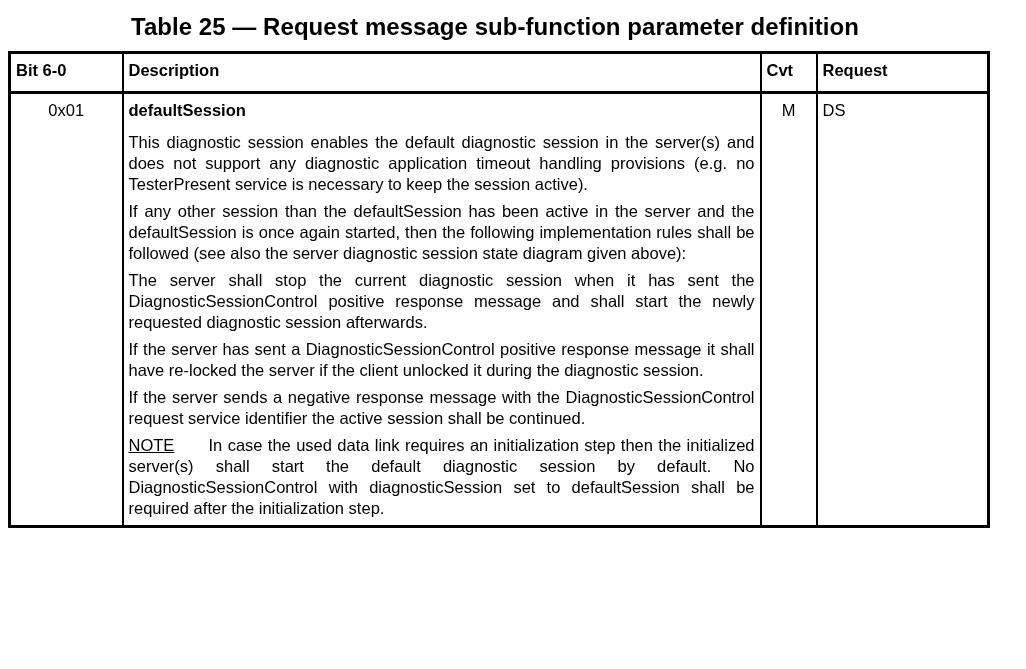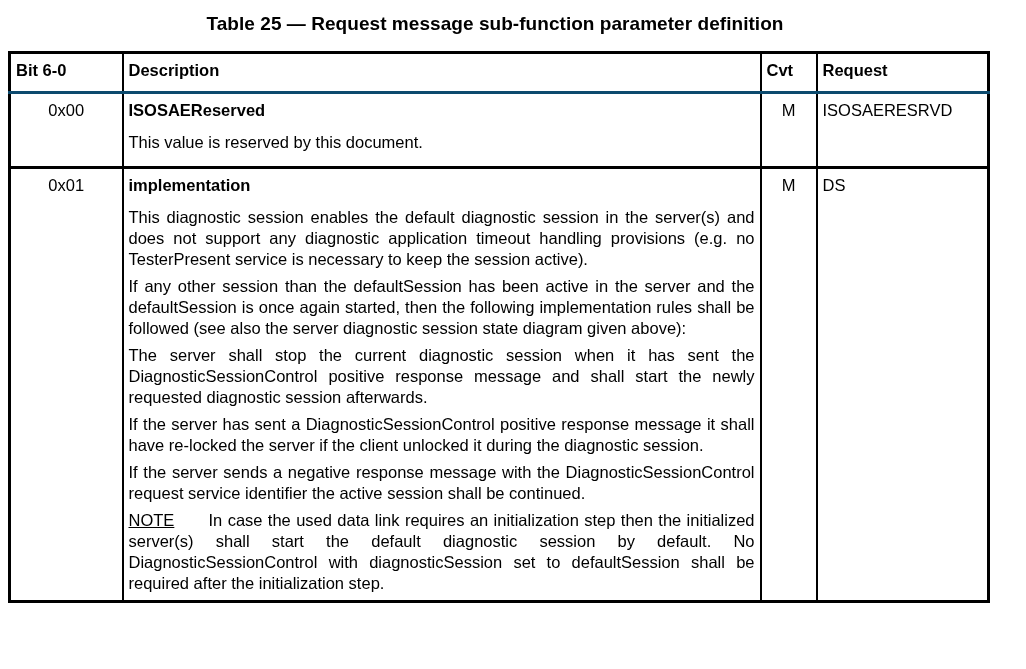--- a/index.html
+++ b/index.html
@@ -12,21 +12,21 @@
       font-family: "Liberation Sans", sans-serif;
       color: #000000;
     }
     .caption {
       position: absolute;
       left: 0;
       top: 13px;
       width: 990px;
       text-align: center;
       font-weight: bold;
-      font-size: 19px;
+      font-size: 24px;
       letter-spacing: 0.05px;
     }
     table.spec {
       position: absolute;
       left: 8px;
       top: 51px;
       width: 979px;
       border-collapse: collapse;
       border: 3px solid #000;
       table-layout: fixed;
@@ -35,21 +35,21 @@
       border: 2px solid #000;
       vertical-align: top;
       font-size: 16.5px;
       line-height: 21px;
     }
     table.spec th {
       text-align: left;
       font-weight: bold;
       height: 31px;
       padding: 6px 5px 0 5px;
-      border-bottom: 3px solid #0c4a6e;
+      border-bottom: 3px solid #000000;
     }
     col.c-bit { width: 113px; }
     col.c-desc { width: 638px; }
     col.c-cvt { width: 56px; }
     col.c-mn { width: 172px; }
     td.bit {
       text-align: center;
       padding: 6px 5px 0 5px;
     }
     td.cvt {
@@ -93,33 +93,24 @@
   </colgroup>
   <thead>
     <tr>
       <th>Bit 6-0</th>
       <th>Description</th>
       <th>Cvt</th>
       <th>Request</th>
     </tr>
   </thead>
   <tbody>
-    <tr class="row-0">
-      <td class="bit">0x00</td>
-      <td class="desc">
-        <div class="name">ISOSAEReserved</div>
-        <div class="para">This value is reserved by this document.</div>
-      </td>
-      <td class="cvt">M</td>
-      <td class="mn">ISOSAERESRVD</td>
-    </tr>
     <tr class="row-1">
       <td class="bit">0x01</td>
       <td class="desc">
-        <div class="name">implementation</div>
+        <div class="name">defaultSession</div>
         <div class="para">This diagnostic session enables the default diagnostic session in the server(s) and does not support any diagnostic application timeout handling provisions (e.g. no TesterPresent service is necessary to keep the session active).</div>
         <div class="para">If any other session than the defaultSession has been active in the server and the defaultSession is once again started, then the following implementation rules shall be followed (see also the server diagnostic session state diagram given above):</div>
         <div class="para">The server shall stop the current diagnostic session when it has sent the DiagnosticSessionControl positive response message and shall start the newly requested diagnostic session afterwards.</div>
         <div class="para">If the server has sent a DiagnosticSessionControl positive response message it shall have re-locked the server if the client unlocked it during the diagnostic session.</div>
         <div class="para">If the server sends a negative response message with the DiagnosticSessionControl request service identifier the active session shall be continued.</div>
         <div class="para"><span class="note-label">NOTE</span><span>In case the used data link requires an initialization step then the initialized server(s) shall start the default diagnostic session by default. No DiagnosticSessionControl with diagnosticSession set to defaultSession shall be required after the initialization step.</span></div>
       </td>
       <td class="cvt">M</td>
       <td class="mn">DS</td>
     </tr>

